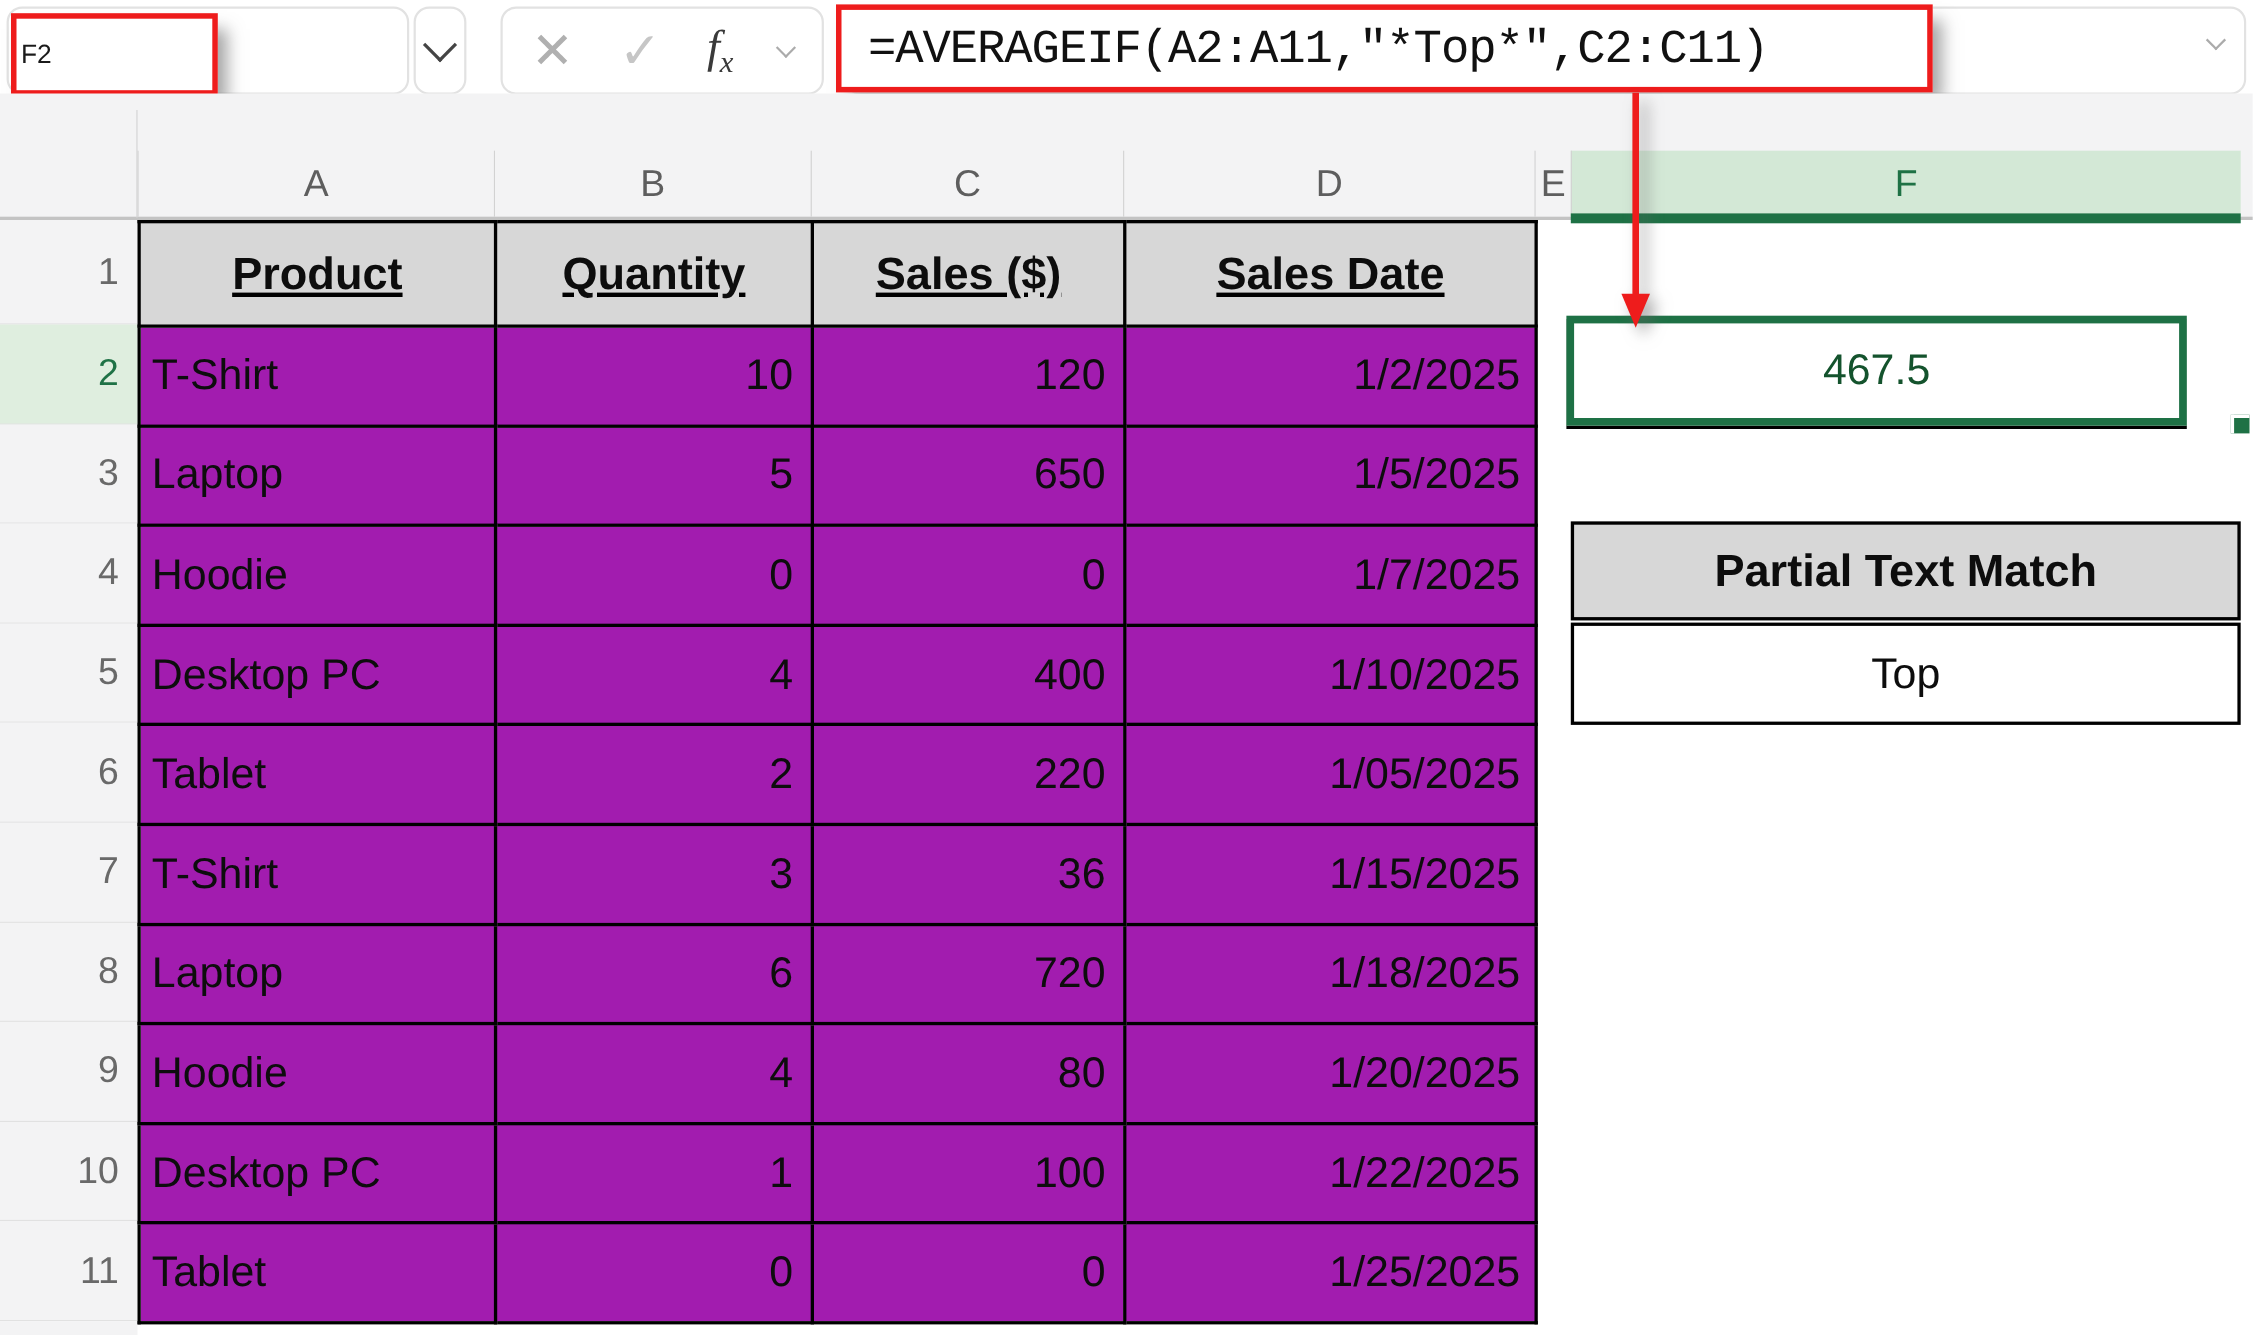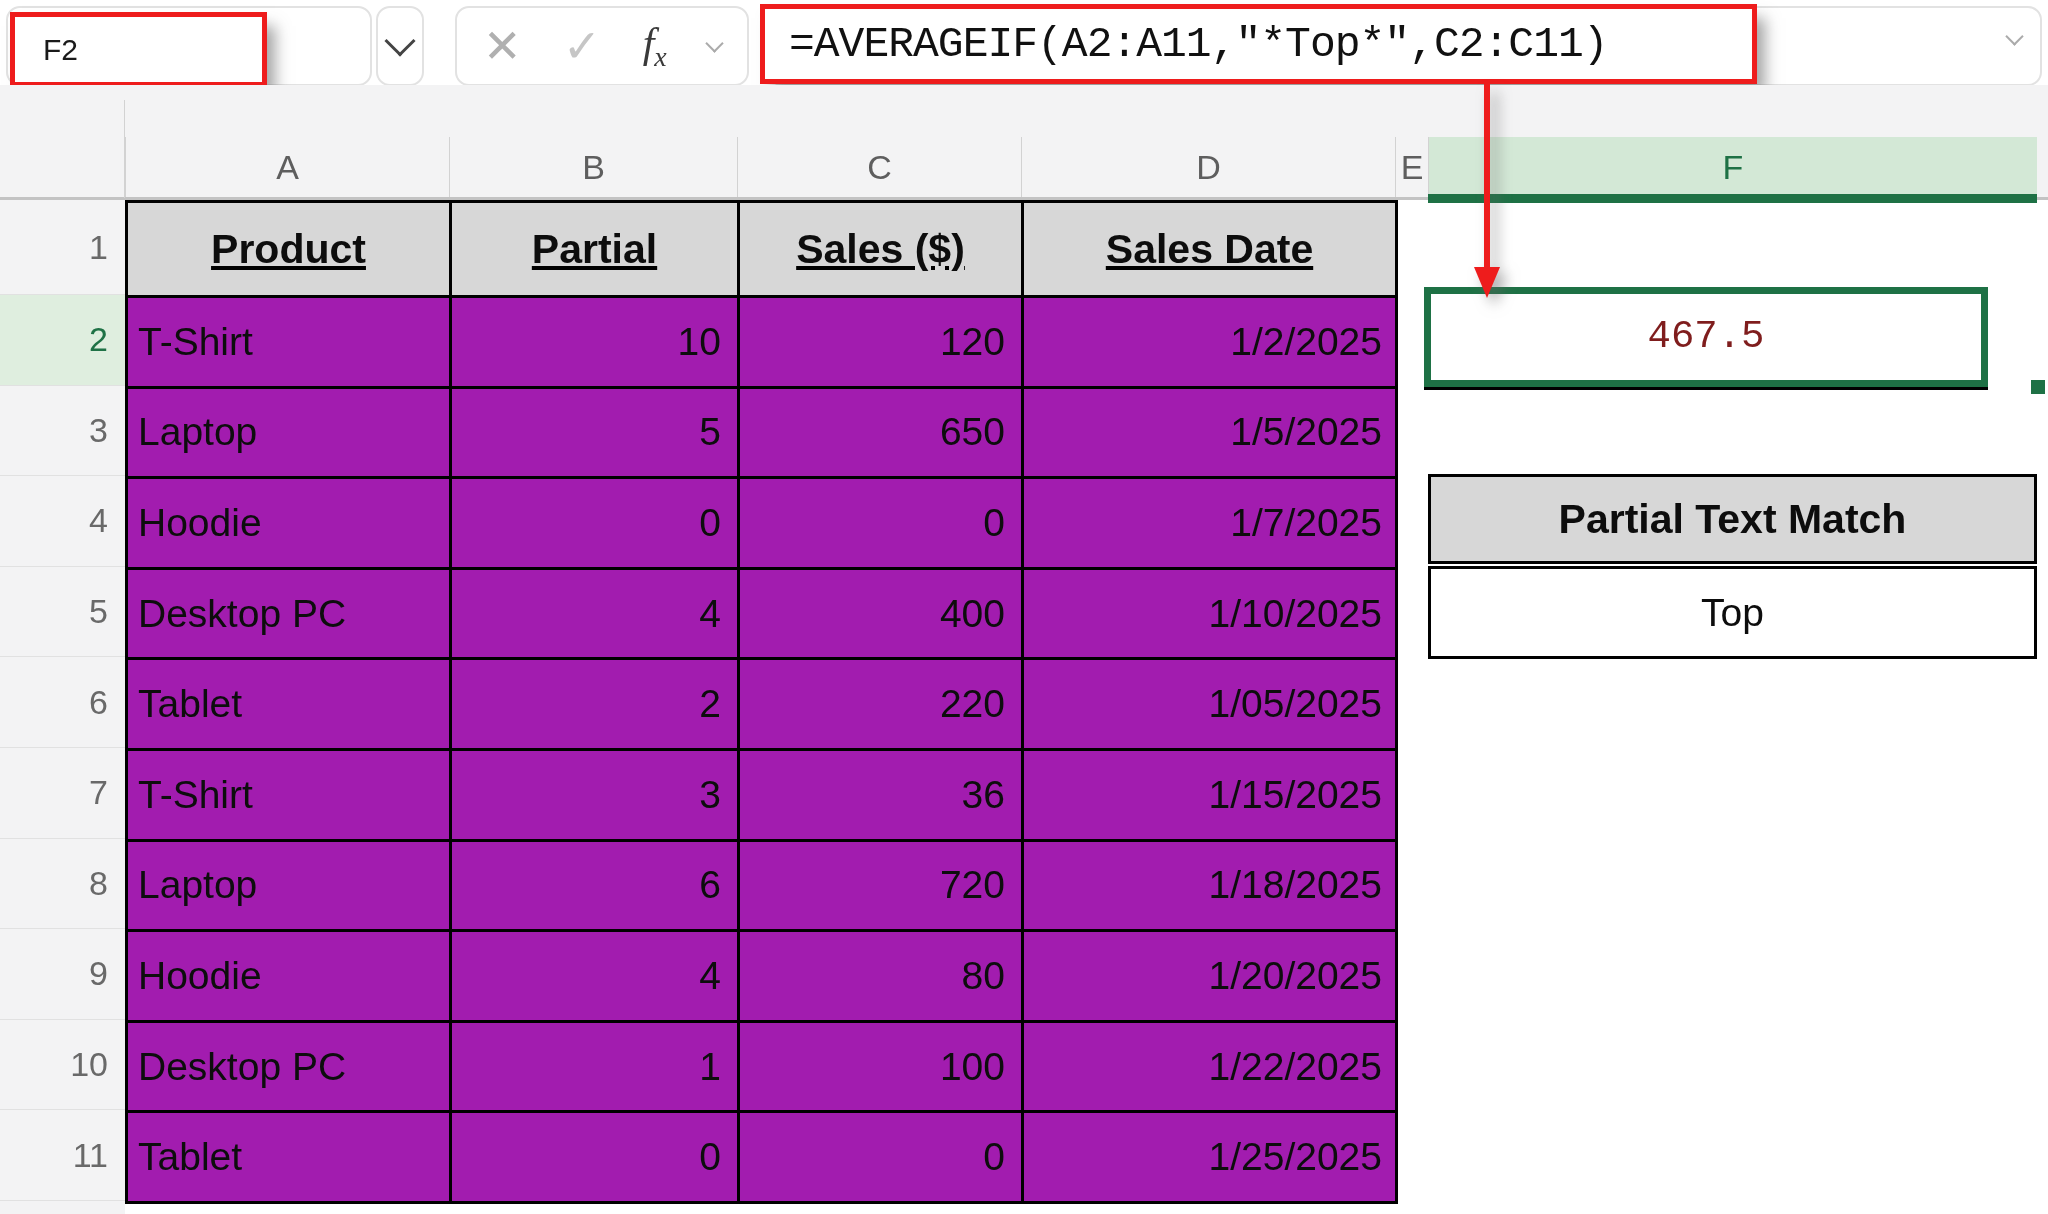--- a/index.html
+++ b/index.html
@@ -9,22 +9,22 @@
 
   
   .tb-container { position:absolute; background:#fff; border:2px solid #e2e2e2; border-radius:14px; }
   #namebox-wrap   { left:6px;   top:6px; width:366px; height:80px; }
   #namebox-drop   { left:376px; top:6px; width:48px;  height:80px; display:flex; align-items:center; justify-content:center; }
   #fx-group       { left:455px; top:6px; width:294px; height:80px; display:flex; align-items:center; justify-content:space-between; padding:0 26px; }
   #formulabar     { left:768px; top:6px; width:1274px; height:80px; }
 
   .red-rect { position:absolute; border:5px solid #ee1c1c; background:#fff;
               box-shadow:10px 12px 14px -2px rgba(90,90,90,.55); display:flex; align-items:center; }
-  #namebox-red { left:10px; top:12px; width:257px; height:75px; padding-left:28px;
-                 font-size:30px; color:#1a1a1a; }
+  #namebox-red { left:10px; top:12px; width:188px; height:75px; padding-left:4px;
+                 font-size:24px; color:#1a1a1a; }
   #formula-red { left:760px; top:4px; width:997px; height:80px; padding-left:24px;
                  font-family:"Liberation Mono","DejaVu Sans Mono",monospace;
                  font-size:43px; letter-spacing:-1px; color:#111; white-space:nowrap; }
 
   .chev { display:inline-block; width:22px; height:22px; border-right:3px solid #444;
           border-bottom:3px solid #444; transform:rotate(45deg); margin-top:-10px; }
   .chev.small { width:13px; height:13px; border-color:#ababab; border-width:2.5px; margin-top:-6px; }
   #fbar-chev { position:absolute; left:2008px; top:36px; }
 
   .fx-x     { font-size:46px; color:#b0b0b0; }
@@ -62,21 +62,21 @@
   td.c-num  { text-align:right; padding-right:16px; }
   td.c-date { text-align:right; padding-right:13px; }
 
   
   .fbox { position:absolute; left:1428px; width:609px; border:3px solid #000; background:#fff;
           display:flex; align-items:center; justify-content:center; font-size:39px; color:#0d0d0d; }
   .fbox.gray { background:#d7d7d7; font-weight:bold; font-size:41px; }
   #f1-box { top:200px; height:95px; }
   #f2-sel { position:absolute; left:1424px; top:287px; width:564px; height:100px;
             border:7px solid #1e7145; background:#fff; box-shadow:0 3px 0 0 #000;
-            display:flex; align-items:center; justify-content:center; font-size:39px; color:#7f1d1d;font-family:Liberation Mono, monospace; }
+            display:flex; align-items:center; justify-content:center; font-size:39px; color:#14532d; }
   #fill-handle { position:absolute; left:2028px; top:377px; width:17px; height:17px;
                  background:#1e7145; border-left:3px solid #fff; border-top:3px solid #fff; }
   #f4-box { top:474px; height:90px; }
   #f5-box { top:566px; height:93px; }
 </style>
 </head>
 <body>
 
 <div id="screen">
 
@@ -128,21 +128,21 @@
   <table id="data-table">
     <colgroup>
         <col style="width:324px">
         <col style="width:288px">
         <col style="width:284px">
         <col style="width:374px">
       </colgroup>
     <tbody id="table-body">
         <tr class="hdr" style="height: 95px; text-decoration: underline;">
           <td>Product</td>
-          <td>Partial</td>
+          <td>Quantity</td>
           <td>Sales ($)</td>
           <td>Sales Date</td>
         </tr>
         <tr style="height: 90.6px;">
           <td class="c-prod">T-Shirt</td>
           <td class="c-num">10</td>
           <td class="c-num">120</td>
           <td class="c-date">1/2/2025</td>
         </tr>
         <tr style="height: 90.6px;">

